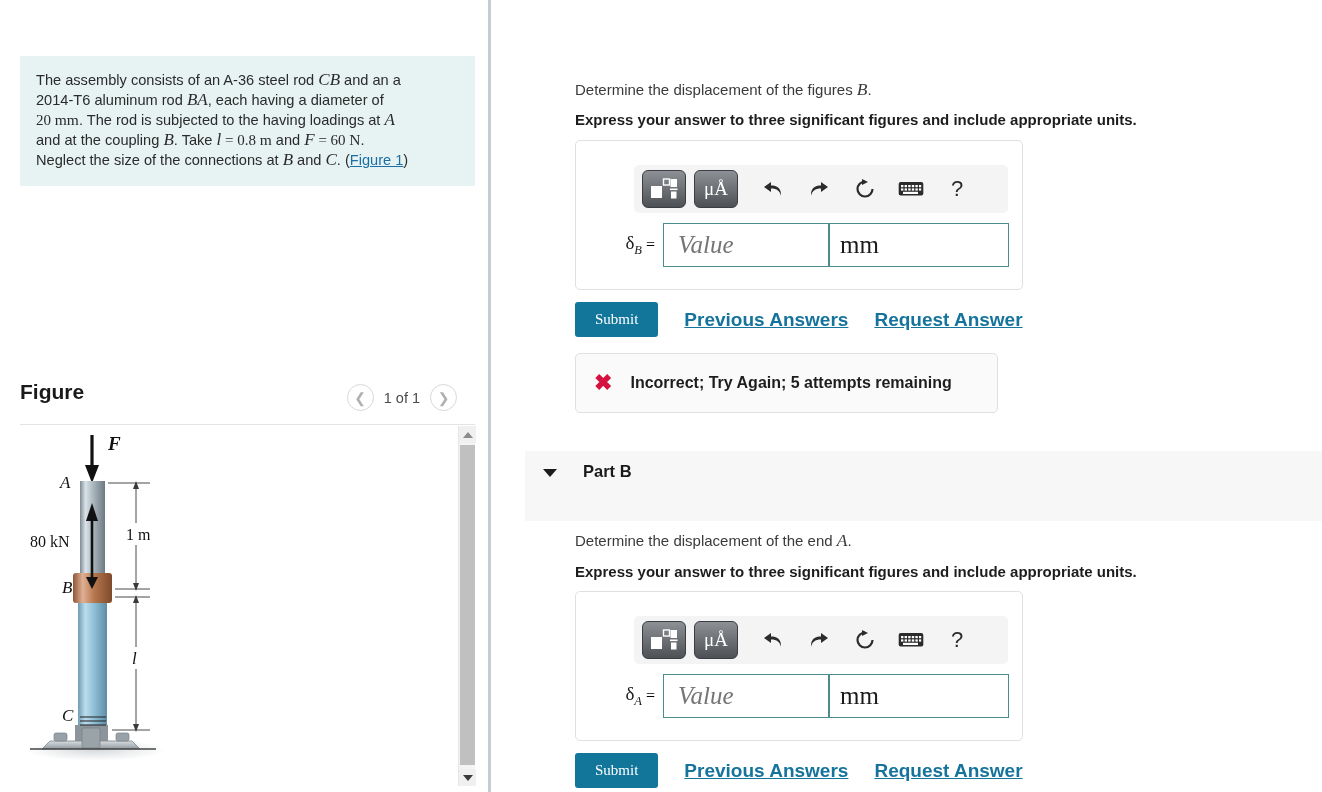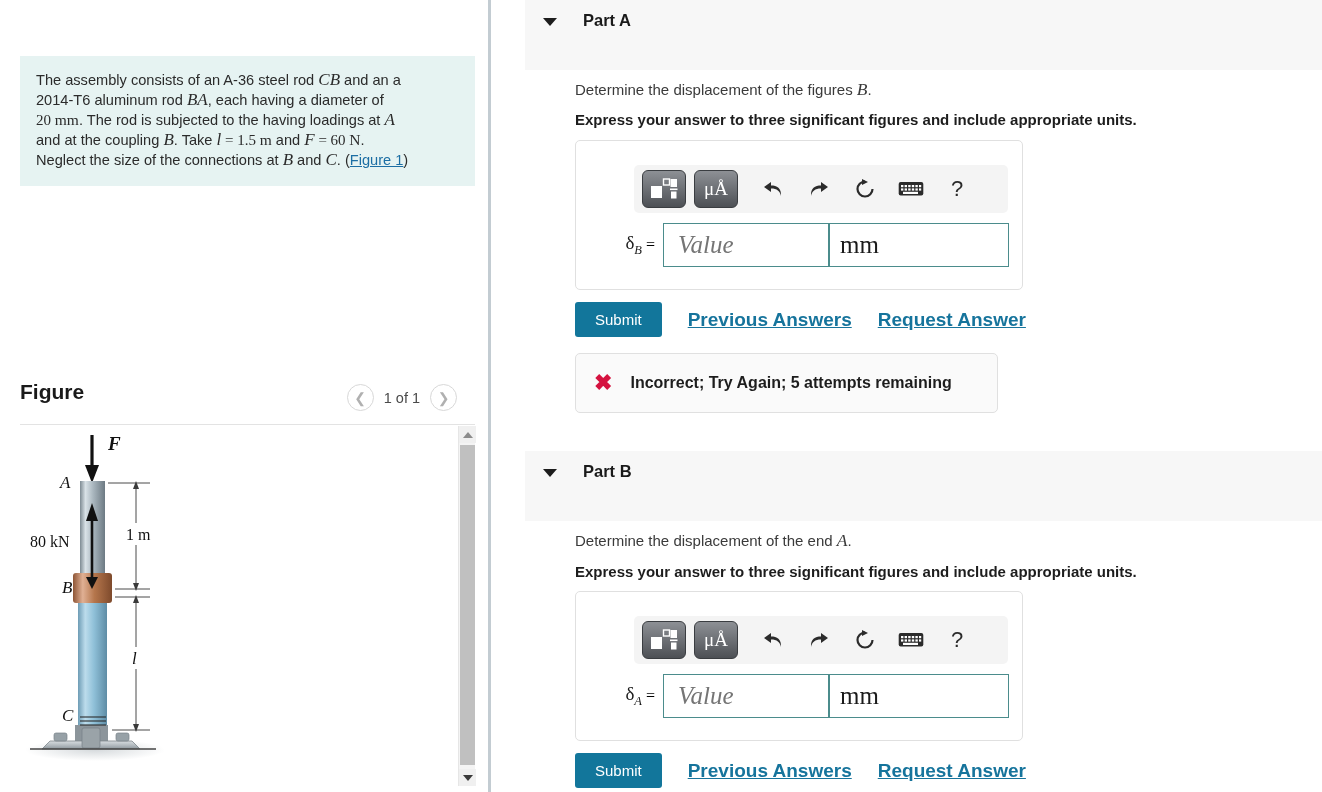--- a/index.html
+++ b/index.html
@@ -176,21 +176,21 @@
     font-family: "Liberation Serif", serif;
     font-size: 25px; color: #1a1a1a;
     padding: 0 0 0 10px;
     outline: none;
   }
   .submit-row { position: absolute; left: 84px; display: flex; align-items: center; }
   .submit-btn {
     background: #12769b; color: #fff;
     border: none; border-radius: 3px;
     padding: 9px 20px; font-size: 15px;
-    font-family: Liberation Sans, sans-serif;
+    font-family: Liberation Serif, serif;
     cursor: pointer;
   }
   .link {
     margin-left: 26px; color: #16749c;
     font-size: 19px; font-weight: bold;
     text-decoration: underline; cursor: pointer;
   }
   .feedback {
     position: absolute; left: 84px;
     width: 423px; height: 60px;
@@ -210,21 +210,21 @@
 <body>
 
 <div class="page">
 
   <div class="left-panel">
 
     <div class="question-box">
       <span>The assembly consists of an A-36 steel rod </span><span class="mi">CB</span><span> and an a</span><br>
       <span>2014-T6 aluminum rod </span><span class="mi">BA</span><span>, each having a diameter of</span><br>
       <span class="num">20 </span><span class="mu">mm</span><span>. The rod is subjected to the having loadings at </span><span class="mi">A</span><br>
-      <span>and at the coupling </span><span class="mi">B</span><span>. Take </span><span class="mi">l</span><span class="num"> = 1.5 </span><span class="mu">m</span><span> and </span><span class="mi">F</span><span class="num"> = 60 </span><span class="mu">N</span><span>.</span><br>
+      <span>and at the coupling </span><span class="mi">B</span><span>. Take </span><span class="mi">l</span><span class="num"> = 0.8 </span><span class="mu">m</span><span> and </span><span class="mi">F</span><span class="num"> = 60 </span><span class="mu">N</span><span>.</span><br>
       <span>Neglect the size of the connections at </span><span class="mi">B</span><span> and </span><span class="mi">C</span><span>. (</span><span class="figlink">Figure 1</span><span>)</span>
     </div>
 
     <div class="figure-head">
       <div class="figure-title">Figure</div>
       <div class="fig-nav">
         <div class="nav-circle">❮</div>
         <div class="fig-count">1 of 1</div>
         <div class="nav-circle">❯</div>
       </div>
@@ -322,24 +322,20 @@
             <i></i>
           </div>
       </div>
     </div>
   </div>
 
   <div class="vdivider"></div>
 
   <div class="right-panel">
 
-    <div class="part-header" style="top:0;">
-      <div class="caret"></div>
-      <div class="part-label">Part A</div>
-    </div>
 
     <div class="prompt" style="top:79px;">
       <span>Determine the displacement of the figures </span><span class="mi">B</span><span>.</span>
     </div>
     <div class="instruction" style="top:111px;">Express your answer to three significant figures and include appropriate units.</div>
 
     <div class="answer-card" style="top:140px;">
       <div class="tool-bar">
         <div class="tb-btn">
           <svg width="28" height="22" viewBox="0 0 28 22">

